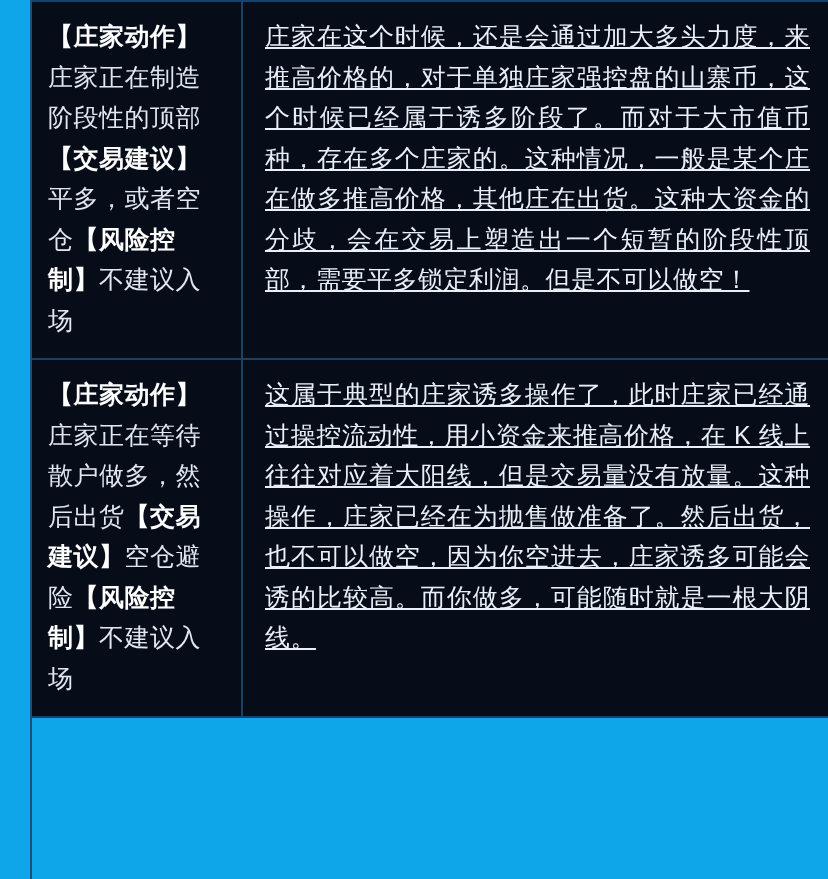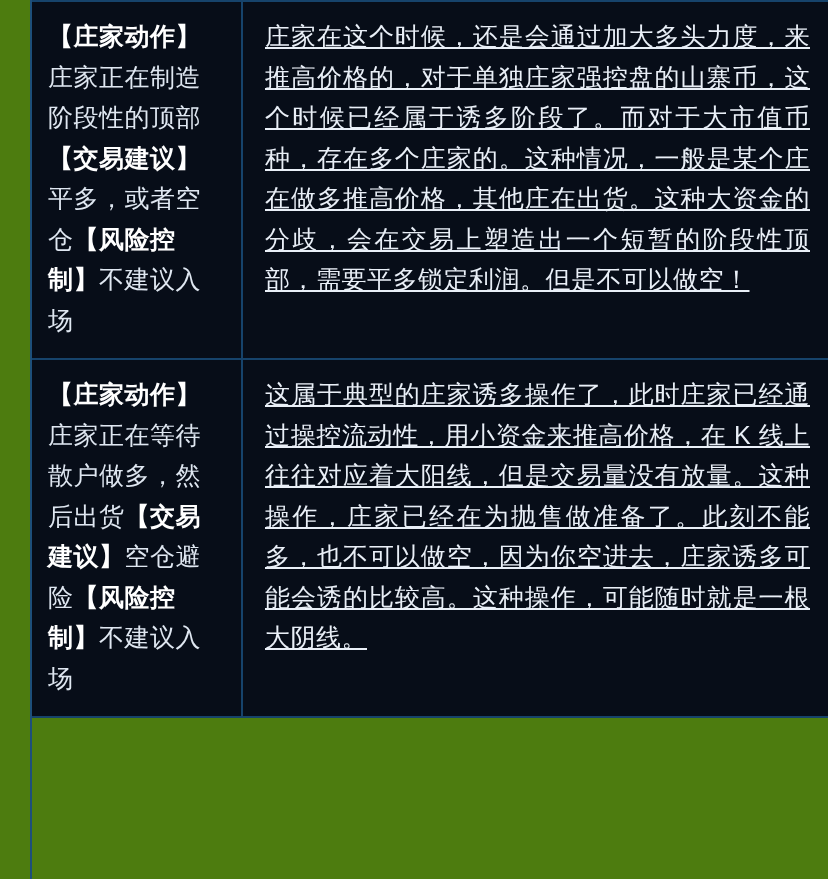--- a/index.html
+++ b/index.html
@@ -11,21 +11,21 @@
     width: 828px;
     height: 879px;
     overflow: hidden;
     font-family: "Liberation Sans", "DejaVu Sans", sans-serif;
   }
 
   .page {
     position: relative;
     width: 828px;
     height: 879px;
-    background: #4d7c0f;
+    background: #0ea5e9;
     box-sizing: border-box;
   }
 
   
   .table-wrap {
     position: absolute;
     left: 30px;
     top: 0;
     right: 0;
     bottom: 0;
@@ -115,20 +115,20 @@
           </td>
           <td class="col-desc">
             <div class="cell-desc">庄家在这个时候，还是会通过加大多头力度，来推高价格的，对于单独庄家强控盘的山寨币，这个时候已经属于诱多阶段了。而对于大市值币种，存在多个庄家的。这种情况，一般是某个庄在做多推高价格，其他庄在出货。这种大资金的分歧，会在交易上塑造出一个短暂的阶段性顶部，需要平多锁定利润。但是不可以做空！</div>
           </td>
         </tr>
         <tr>
           <td class="col-action">
             <div class="cell-action"><span class="bold-tag">【庄家动作】</span><span class="plain">庄家正在等待散户做多，然后出货</span><span class="bold-tag">【交易建议】</span><span class="plain">空仓避险</span><span class="bold-tag">【风险控制】</span><span class="plain">不建议入场</span></div>
           </td>
           <td class="col-desc">
-            <div class="cell-desc">这属于典型的庄家诱多操作了，此时庄家已经通过操控流动性，用小资金来推高价格，在 K 线上往往对应着大阳线，但是交易量没有放量。这种操作，庄家已经在为抛售做准备了。此刻不能多，也不可以做空，因为你空进去，庄家诱多可能会诱的比较高。这种操作，可能随时就是一根大阴线。</div>
+            <div class="cell-desc">这属于典型的庄家诱多操作了，此时庄家已经通过操控流动性，用小资金来推高价格，在 K 线上往往对应着大阳线，但是交易量没有放量。这种操作，庄家已经在为抛售做准备了。然后出货，也不可以做空，因为你空进去，庄家诱多可能会诱的比较高。而你做多，可能随时就是一根大阴线。</div>
           </td>
         </tr>
       </tbody>
     </table>
   </div>
   <div class="bottom-strip"></div>
 </div>
 
 </body></html>

